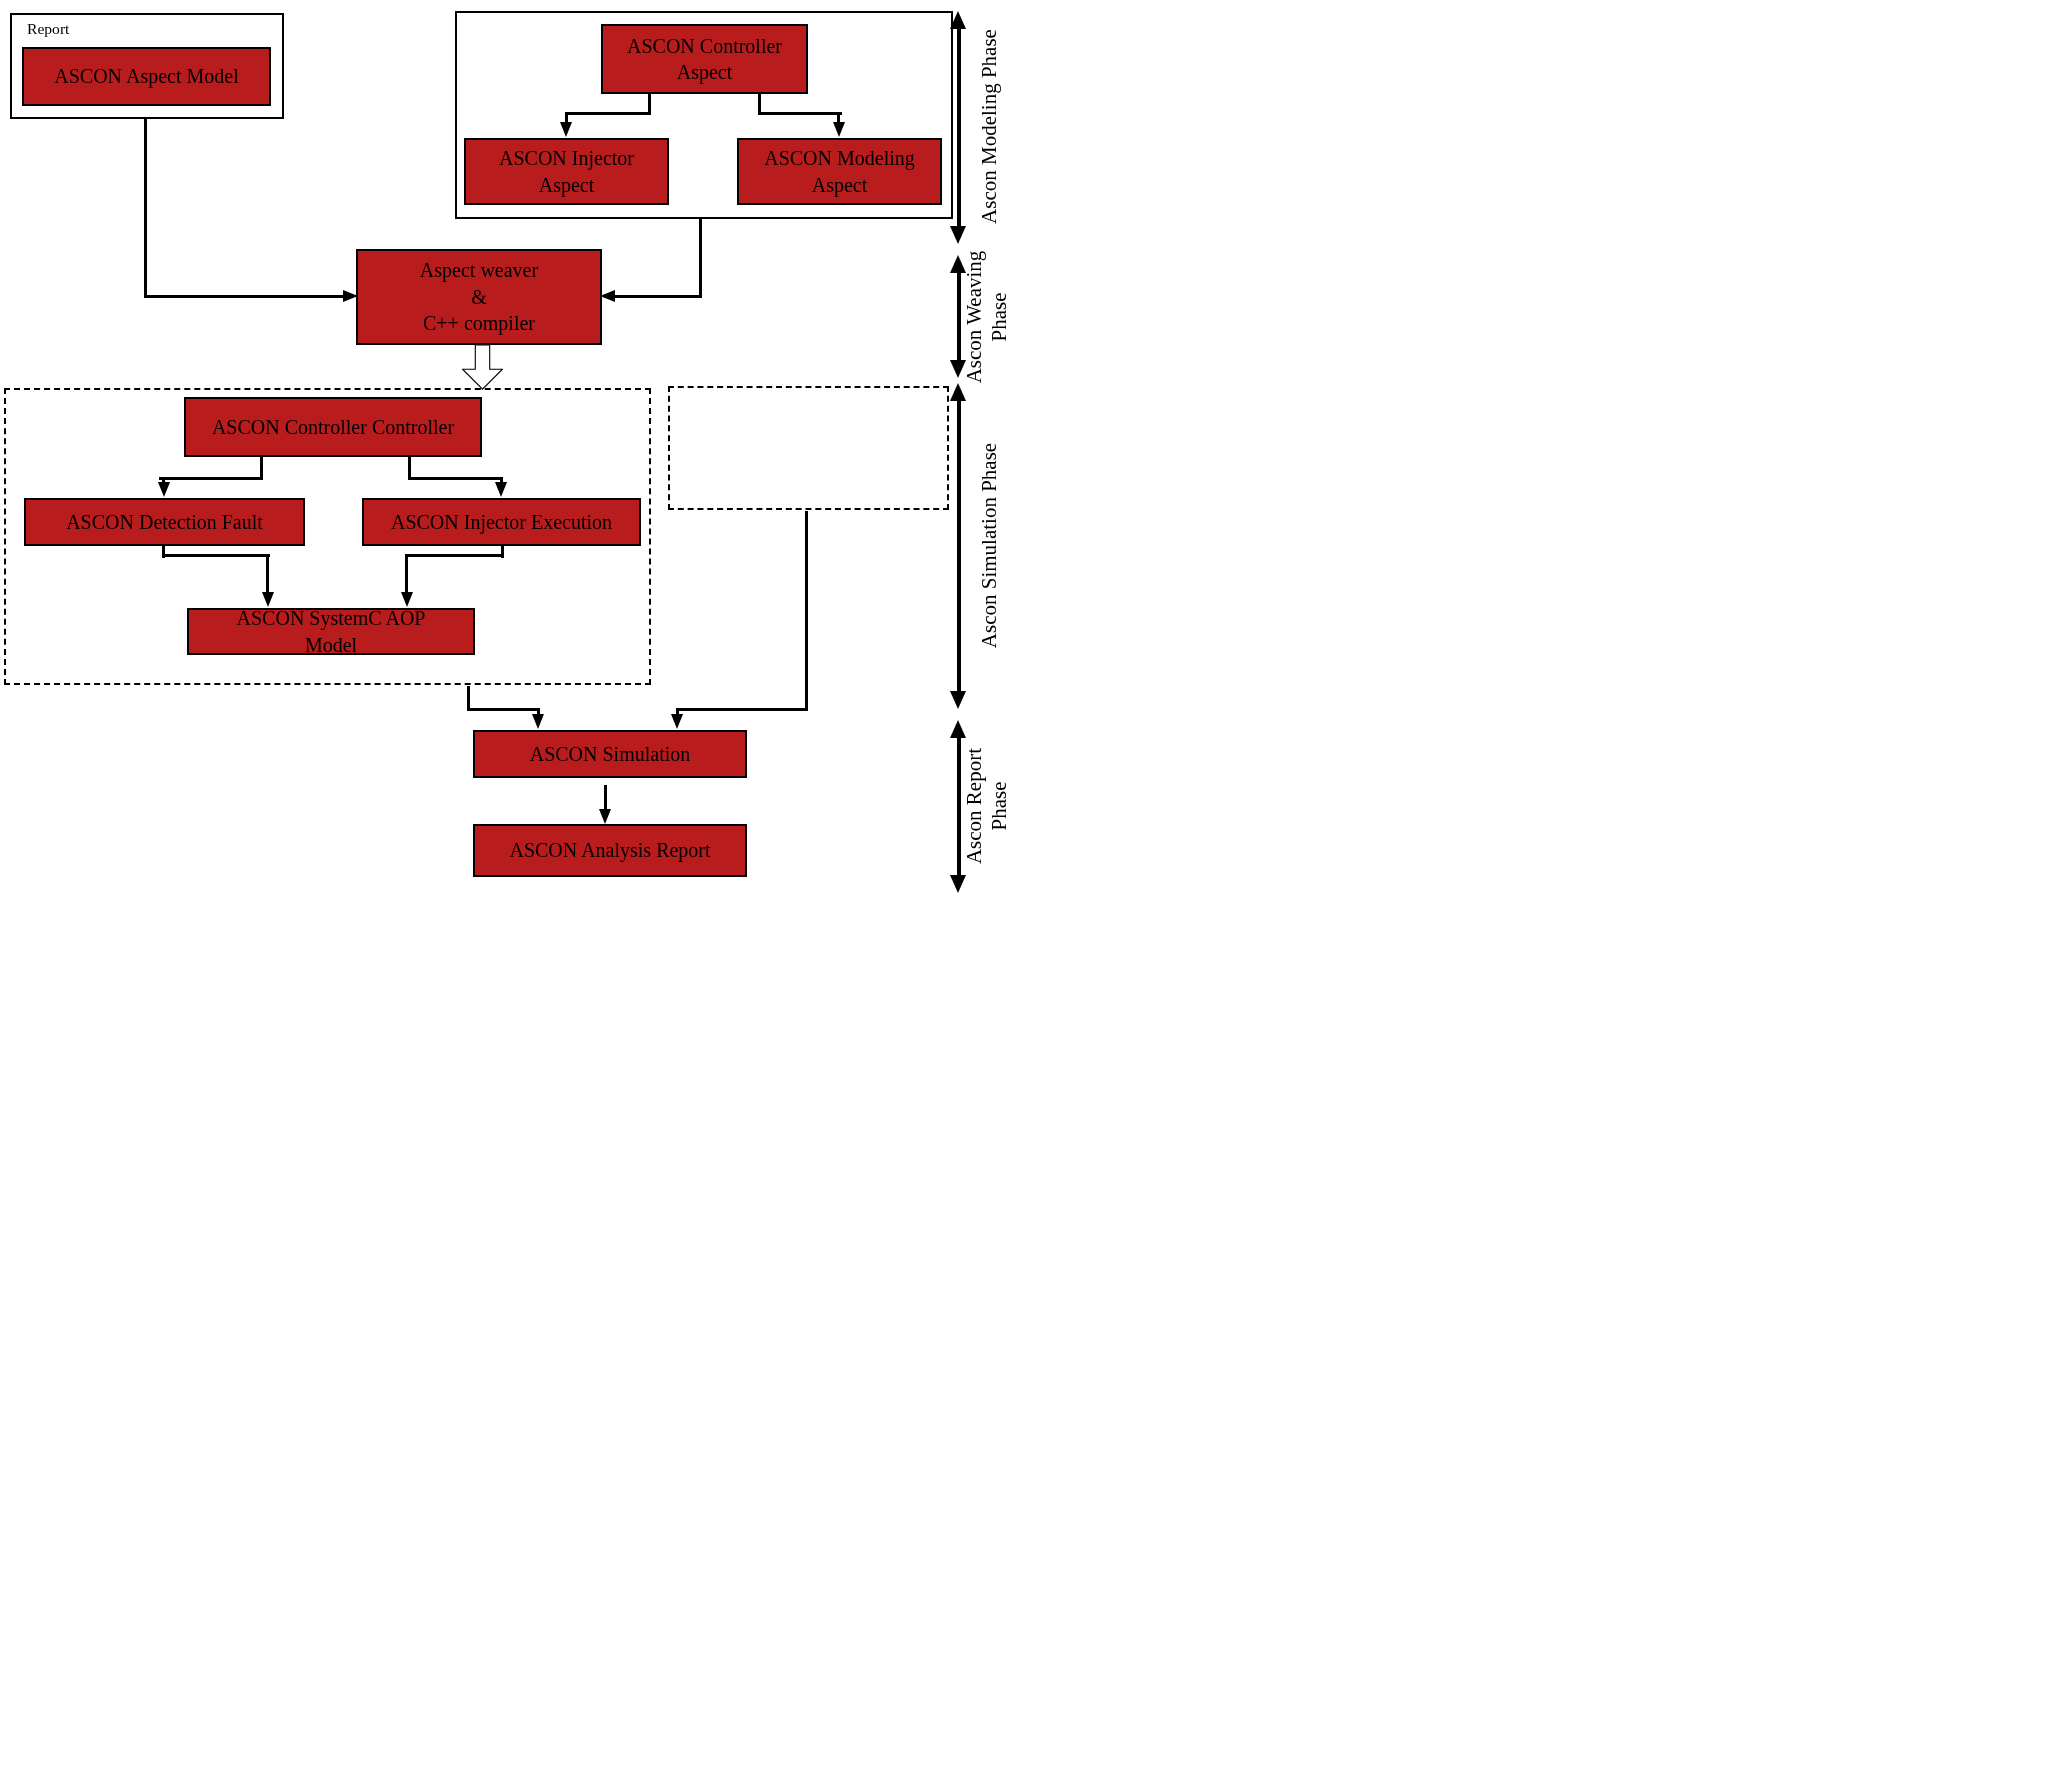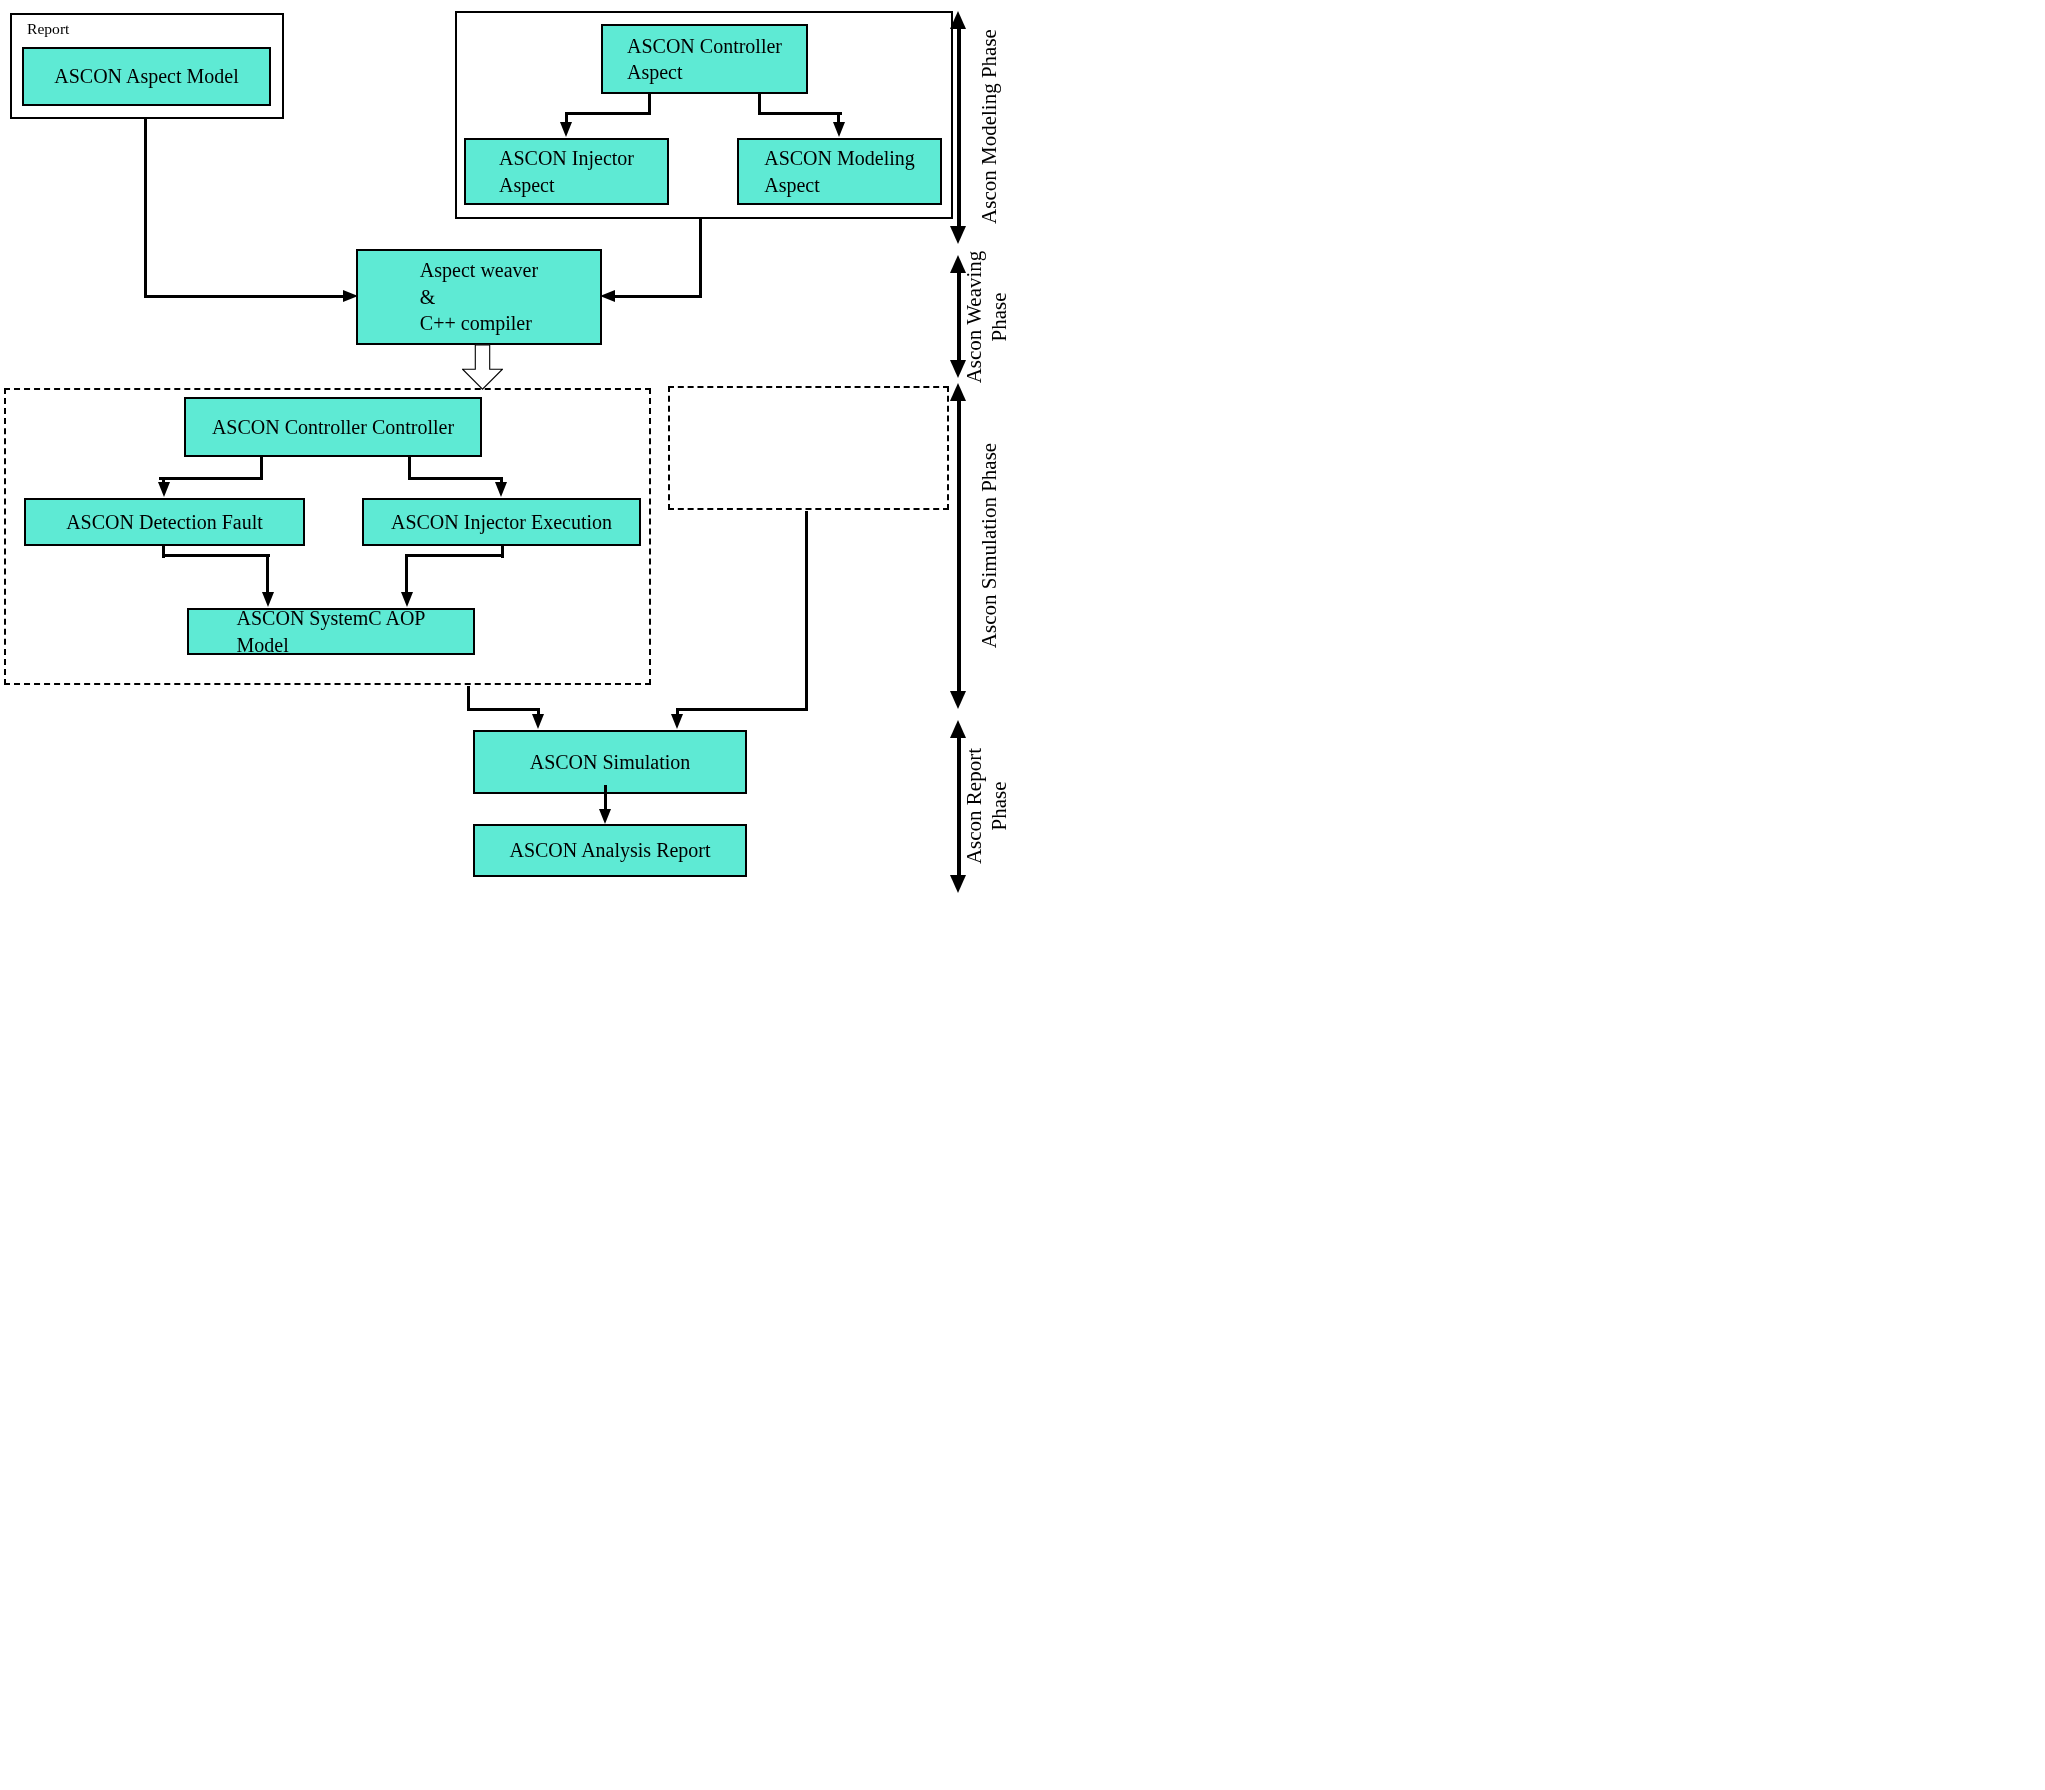--- a/index.html
+++ b/index.html
@@ -8,25 +8,25 @@
     width: 1023px;
     height: 895px;
     background: #ffffff;
     color: #000000;
     font-family: "Liberation Serif", "DejaVu Serif", serif;
     overflow: hidden;
   }
   .box {
     position: absolute;
     border: 2.8px solid #000;
-    background: #5eead4;
+    background: #b91c1c;
     display: flex;
     align-items: center;
     justify-content: center;
-    text-align: left;
+    text-align: center;
     white-space: pre-line;
     font-size: 20px;
     line-height: 1.32;
     box-sizing: border-box;
   }
   .container-solid {
     position: absolute;
     border: 2.2px solid #000;
     background: #fff;
     box-sizing: border-box;
@@ -140,21 +140,21 @@
   <div class="ln" style="left:467px; top:686px; width:2.8px; height:25px;"></div>
   <div class="ln" style="left:467px; top:708px; width:72px; height:3.3px;"></div>
   <div class="ln" style="left:537px; top:708px; width:2.8px; height:7.8px;"></div>
   <div class="tri tri-d" style="left:532px; top:714px;"></div>
 
   <div class="ln" style="left:805px; top:511px; width:2.8px; height:200px;"></div>
   <div class="ln" style="left:678px; top:708px; width:130px; height:3.3px;"></div>
   <div class="ln" style="left:676px; top:708px; width:2.8px; height:7.8px;"></div>
   <div class="tri tri-d" style="left:671px; top:714px;"></div>
 
-  <div class="box" style="left:473px; top:730px; width:274px; height:64px;">ASCON Simulation</div>
+  <div class="box" style="left:473px; top:730px; width:274px; height:48px;">ASCON Simulation</div>
   <div class="box" style="left:473px; top:824px; width:274px; height:53px;">ASCON Analysis Report</div>
 
   <div class="ln" style="left:604px; top:785px; width:2.8px; height:27px;"></div>
   <div class="tri tri-d" style="left:599px; top:809px;"></div>
 
   <div class="tri ptri-u" style="left:950px; top:11px;"></div>
   <div class="ln" style="left:957px; top:27px; width:3.9px; height:201px;"></div>
   <div class="tri ptri-d" style="left:950px; top:226px;"></div>
   <div class="phase-label" style="left:822px; top:114px;">Ascon Modeling Phase</div>
 

